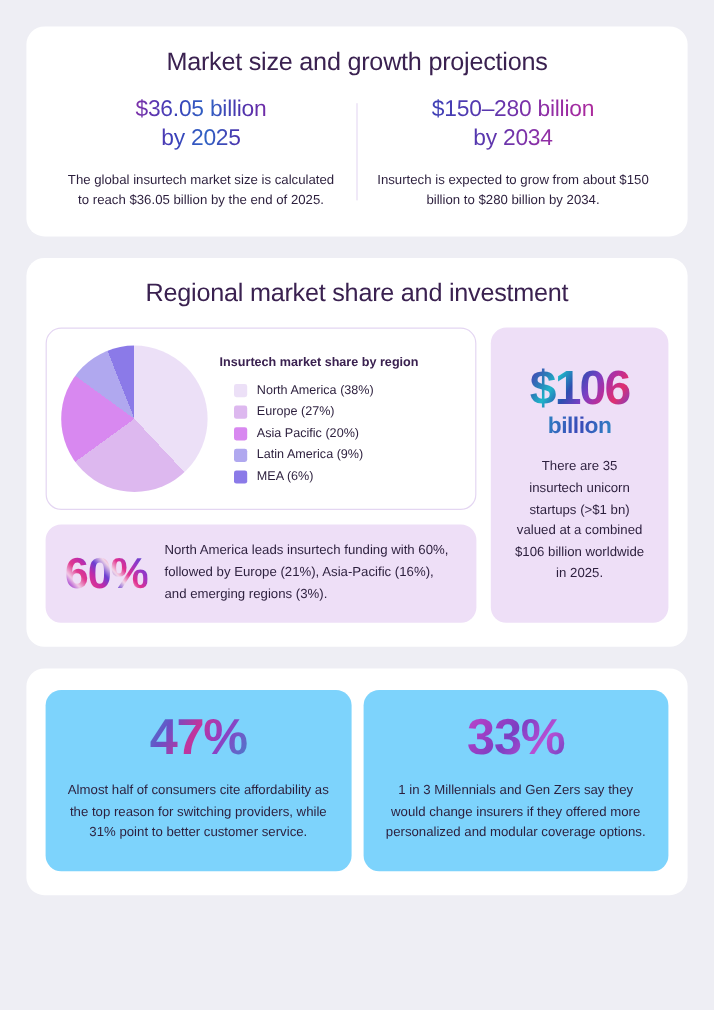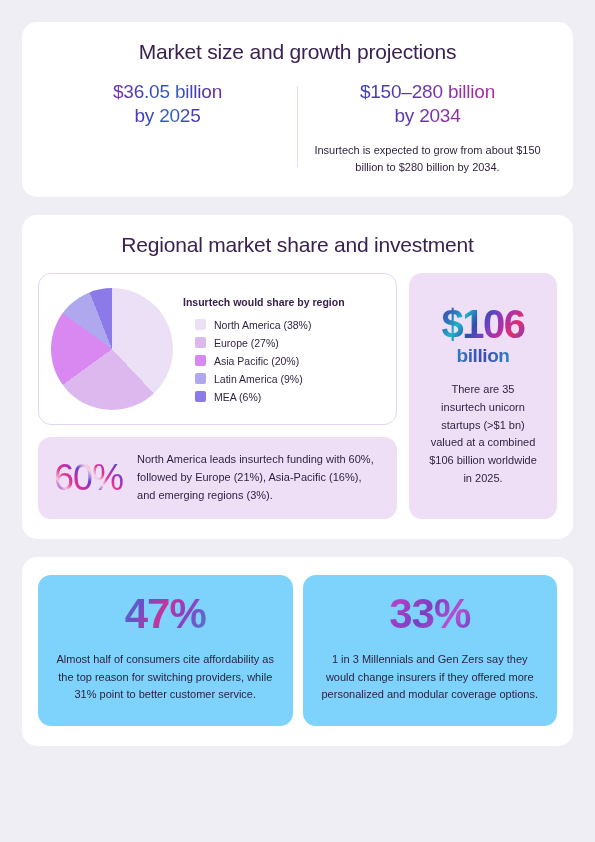--- a/index.html
+++ b/index.html
@@ -123,21 +123,21 @@
   }
   .legend-wrap { flex: 1 1 auto; }
   .legend-title {
     color: #3a2150;
     font-size: 10.5px;
     font-weight: bold;
     margin-bottom: 11px;
   }
   .legend-row {
     display: flex;
-    align-items: center;
+    align-items: flex-end;
     gap: 8px;
     margin-bottom: 6px;
     padding-left: 12px;
   }
   .legend-row:last-child { margin-bottom: 0; }
   .swatch {
     width: 11px;
     height: 11px;
     border-radius: 2px;
     flex: 0 0 11px;
@@ -151,21 +151,21 @@
     background: #eedff7;
     border-radius: 13px;
     padding: 14px 16px;
     display: flex;
     align-items: center;
     gap: 14px;
   }
   .funding-num {
     flex: 0 0 auto;
     font-size: 36px;
-    font-weight: normal;
+    font-weight: bold;
     letter-spacing: -1px;
     line-height: 1;
     -webkit-background-clip: text;
     background-clip: text;
     -webkit-text-fill-color: transparent;
     color: transparent;
     background-image:
       linear-gradient(48deg,
         #7d3fd6 0%, #a23ccf 10%, #f0c9e6 18%, #e0398f 28%,
         #c32ba8 38%, #6a3fd2 48%, #f3d9e8 58%, #e12f8e 68%,
@@ -263,20 +263,21 @@
 
   <div class="section">
     <div class="section-title">Market size and growth projections</div>
 
     <div class="split">
       <div class="split-col">
         <div class="big-stat grad-a">
           <span>$36.05 billion</span><br>
           <span>by 2025</span>
         </div>
+        <div class="body-text">The global insurtech market size is calculated to reach $36.05 billion by the end of 2025.</div>
       </div>
 
       <div class="divider"></div>
 
       <div class="split-col">
         <div class="big-stat grad-b">
           <span>$150–280 billion</span><br>
           <span>by 2034</span>
         </div>
         <div class="body-text">Insurtech is expected to grow from about $150 billion to $280 billion by 2034.</div>
@@ -287,21 +288,21 @@
   <div class="section">
     <div class="section-title">Regional market share and investment</div>
 
     <div class="region-grid">
 
       <div class="region-left">
 
         <div class="chart-card">
           <div class="pie" id="pie-slices" style="background: conic-gradient(rgb(236, 224, 247) 0deg, rgb(236, 224, 247) 136.8deg, rgb(221, 184, 239) 136.8deg, rgb(221, 184, 239) 234deg, rgb(216, 136, 240) 234deg, rgb(216, 136, 240) 306deg, rgb(176, 168, 239) 306deg, rgb(176, 168, 239) 338.4deg, rgb(139, 122, 232) 338.4deg, rgb(139, 122, 232) 360deg);"></div>
           <div class="legend-wrap">
-            <div class="legend-title">Insurtech would share by region</div>
+            <div class="legend-title">Insurtech market share by region</div>
             <div id="legend-rows">
                 <div class="legend-row">
                   <span class="swatch" style="background: rgb(236, 224, 247);"></span>
                   <span class="legend-label">North America (38%)</span>
                 </div>
                 <div class="legend-row">
                   <span class="swatch" style="background: rgb(221, 184, 239);"></span>
                   <span class="legend-label">Europe (27%)</span>
                 </div>
                 <div class="legend-row">

